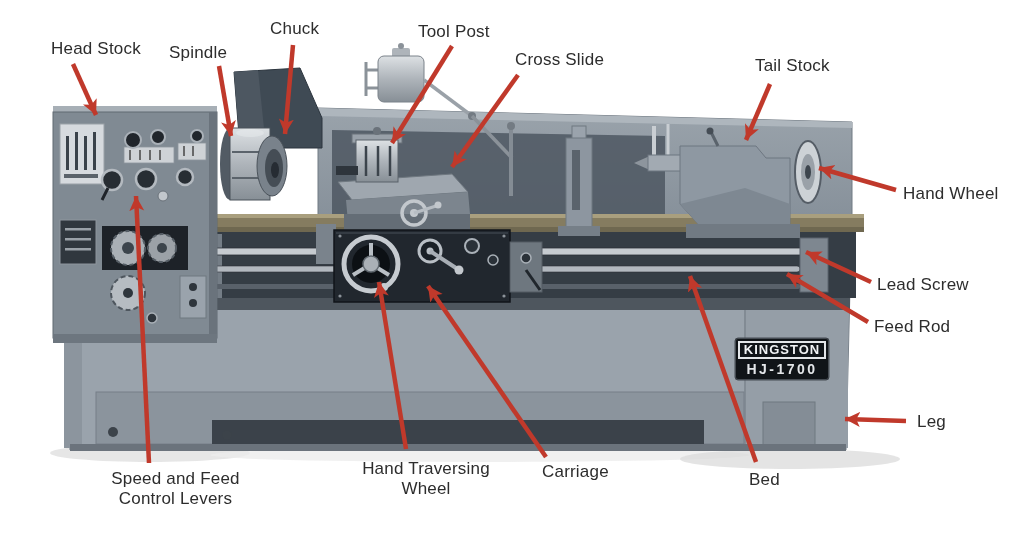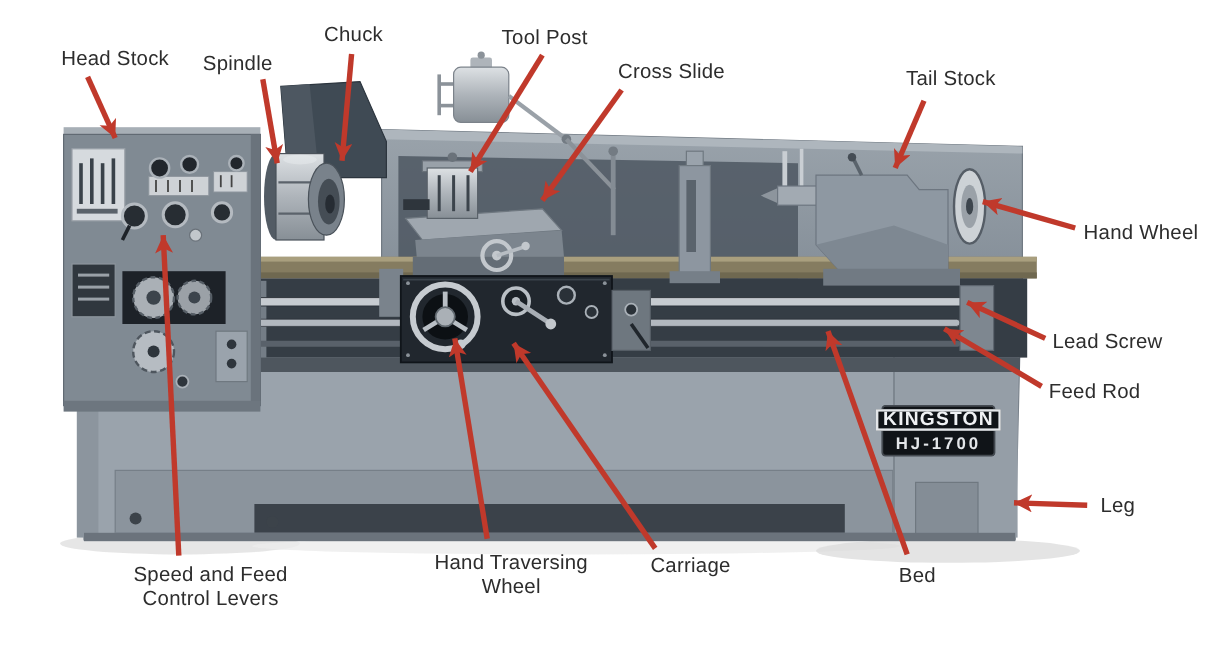--- a/index.html
+++ b/index.html
@@ -31,21 +31,21 @@
   .part-label.wrap{white-space:normal;text-align:center;}
   .arrow{stroke:var(--arrow);stroke-width:4.5;fill:none;}
   .arrow-head{fill:var(--arrow);}
   .badge{
     position:absolute;left:735px;top:338px;width:94px;height:42px;
     background:#101418;border:1px solid #454b52;border-radius:3px;
     display:flex;flex-direction:column;align-items:center;justify-content:center;
   }
   .badge-brand{
     border:2px solid #e3e6e9;color:#f0f2f4;background:#101418;
-    font-weight:bold;font-size:16px;line-height:14px;letter-spacing:1px;
+    font-weight:bold;font-size:13px;line-height:14px;letter-spacing:1px;
     padding:0 4px;
   }
   .badge-model{
     color:#e3e6e9;font-weight:bold;font-size:14px;letter-spacing:2.5px;margin-top:2px;
   }
 </style>
 </head>
 <body>
 
 <div class="stage">

